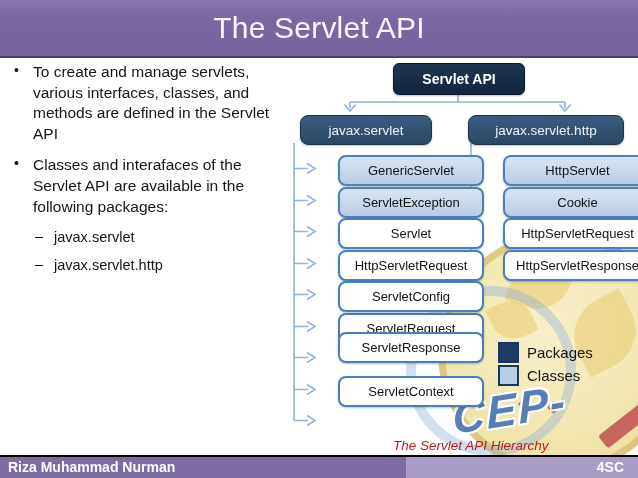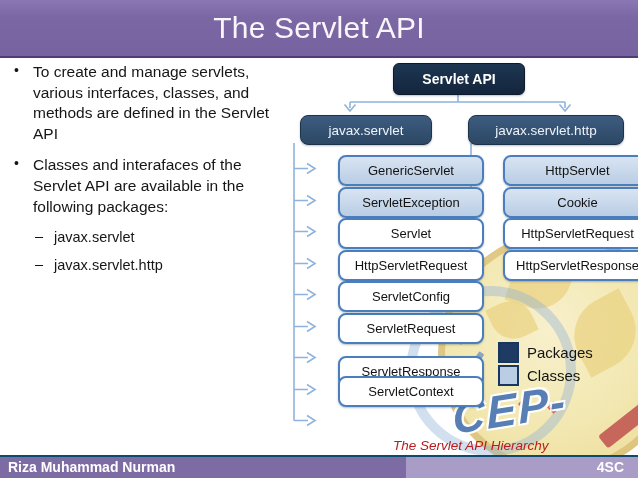--- a/index.html
+++ b/index.html
@@ -80,21 +80,21 @@
   .swatch.sw-package{background:#1f3a63;}
   .swatch.sw-class{background:#b9cde5;}
   .swatch.sw-interface{background:#ffffff;}
   .legend-label{font-size:15px;color:#131313;}
   
   .caption{position:absolute;left:393px;top:438px;z-index:4;font-size:13.5px;
     font-style:italic;color:#b91c1c;}
   
   .footer{
     position:absolute;left:0;top:455px;width:638px;height:23px;z-index:5;
-    background:#7d6ba4;border-top:2px solid #0c4a6e;box-sizing:border-box;
+    background:#7d6ba4;border-top:2px solid #000000;box-sizing:border-box;
   }
   .footer-light{position:absolute;left:406px;top:0;width:232px;height:100%;background:#a99cc7;}
   .footer-author{position:absolute;left:8px;top:2px;color:#ffffff;font-weight:bold;font-size:14px;}
   .footer-badge{position:absolute;right:14px;top:2px;color:#ffffff;font-weight:bold;font-size:14px;}
 </style>
 </head>
 <body>
 
 <div class="slide">
 
@@ -167,21 +167,21 @@
 
   <div class="node pkg pkg-left">javax.servlet</div>
   <div class="node pkg pkg-right">javax.servlet.http</div>
 
   <div class="node cbox" style="top:155px">GenericServlet</div>
   <div class="node cbox" style="top:187px">ServletException</div>
   <div class="node cbox kind-interface" style="top:218px">Servlet</div>
   <div class="node cbox kind-interface" style="top:250px">HttpServletRequest</div>
   <div class="node cbox kind-interface" style="top:313px">ServletRequest</div>
   <div class="node cbox kind-interface" style="top:281px">ServletConfig</div>
-  <div class="node cbox kind-interface" style="top:356px">ServletResponse</div>
+  <div class="node cbox kind-interface" style="top:332px">ServletResponse</div>
   <div class="node cbox kind-interface" style="top:376px">ServletContext</div>
 
   <div class="node cbox col-right" style="top:155px">HttpServlet</div>
   <div class="node cbox col-right" style="top:187px">Cookie</div>
   <div class="node cbox col-right kind-interface" style="top:218px">HttpServletRequest</div>
   <div class="node cbox col-right kind-interface" style="top:250px">HttpServletResponse</div>
 
   <div class="legend">
     <div class="legend-row">
       <span class="swatch sw-package"></span>

